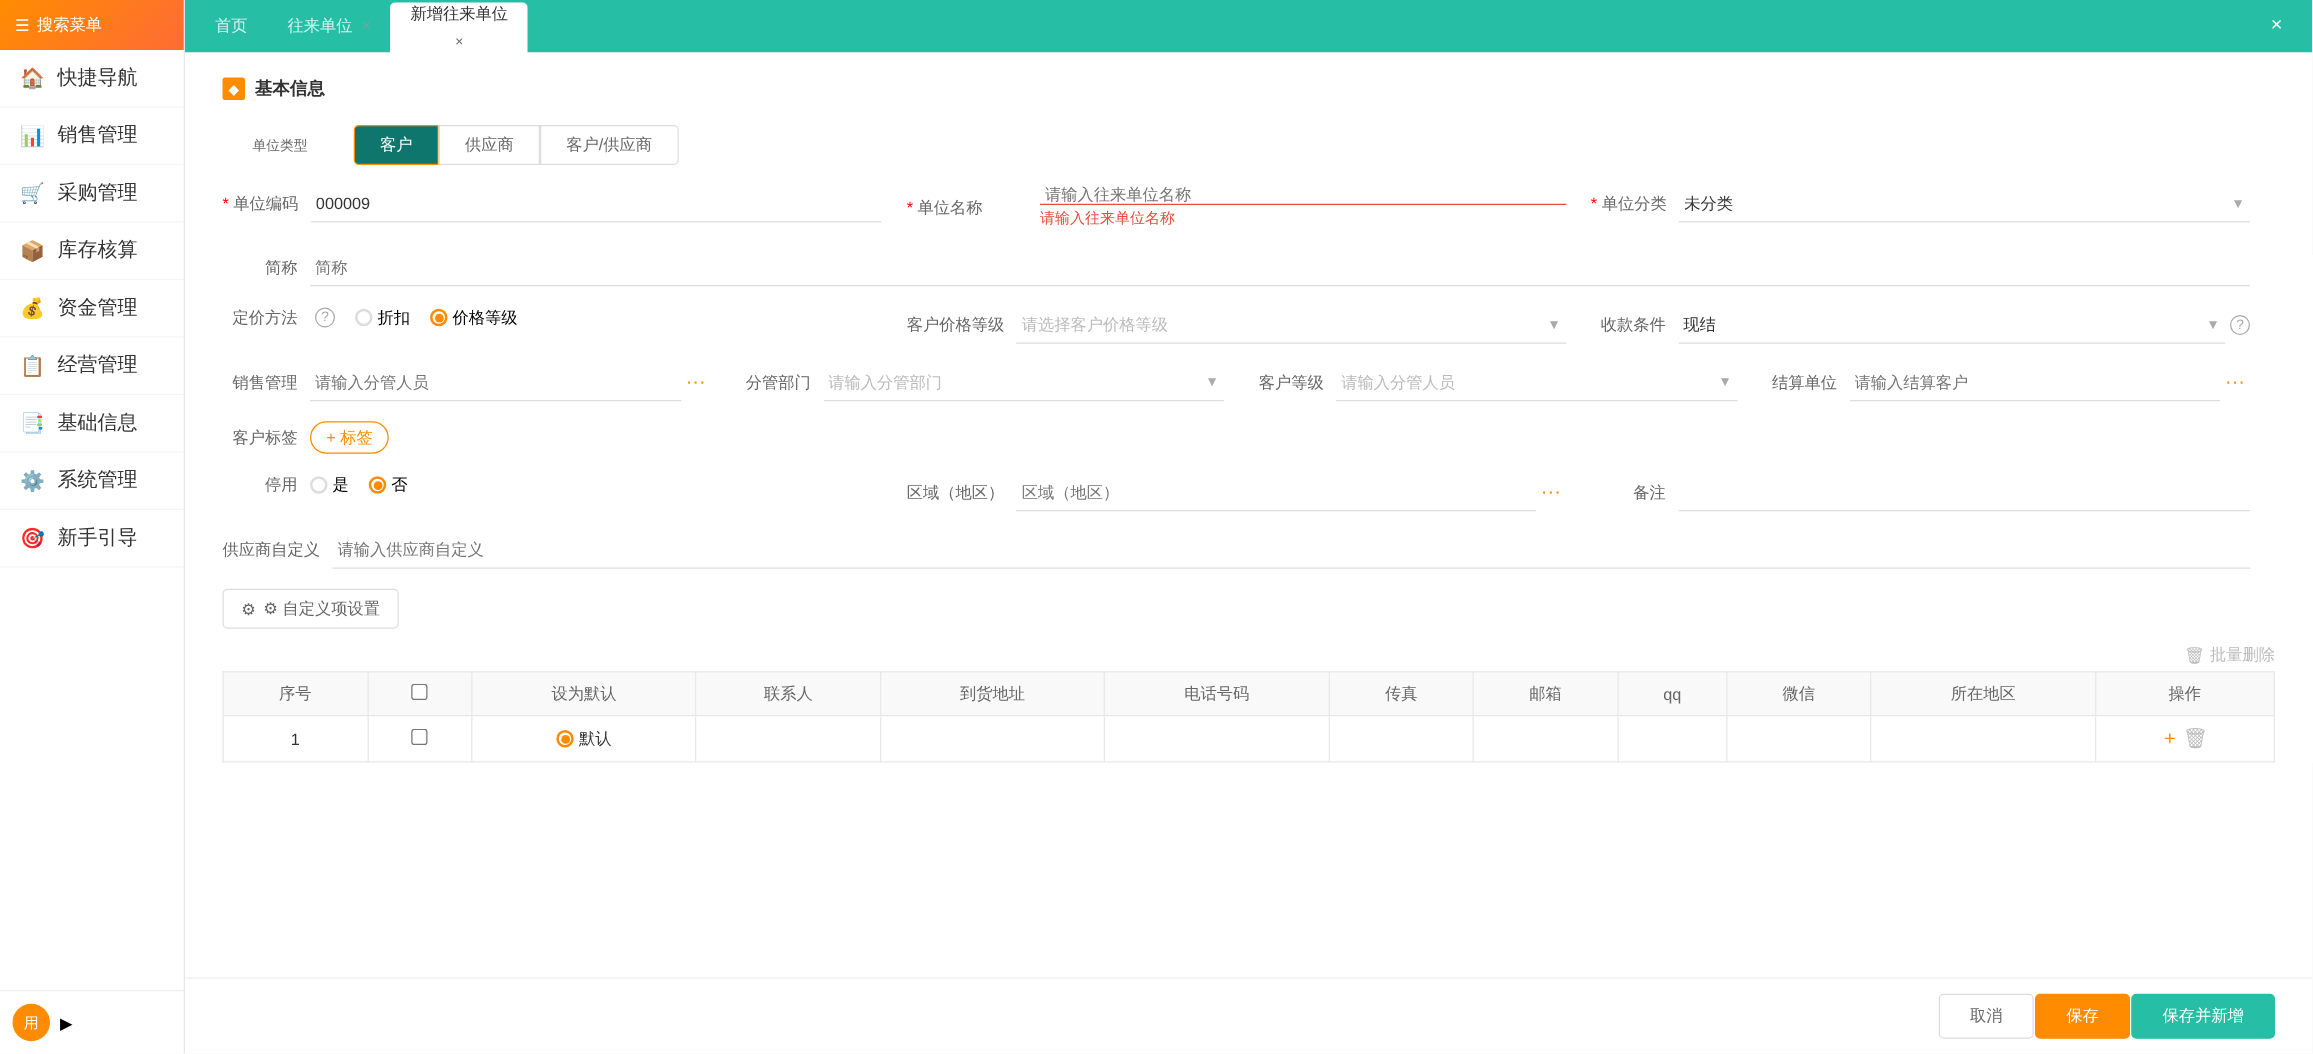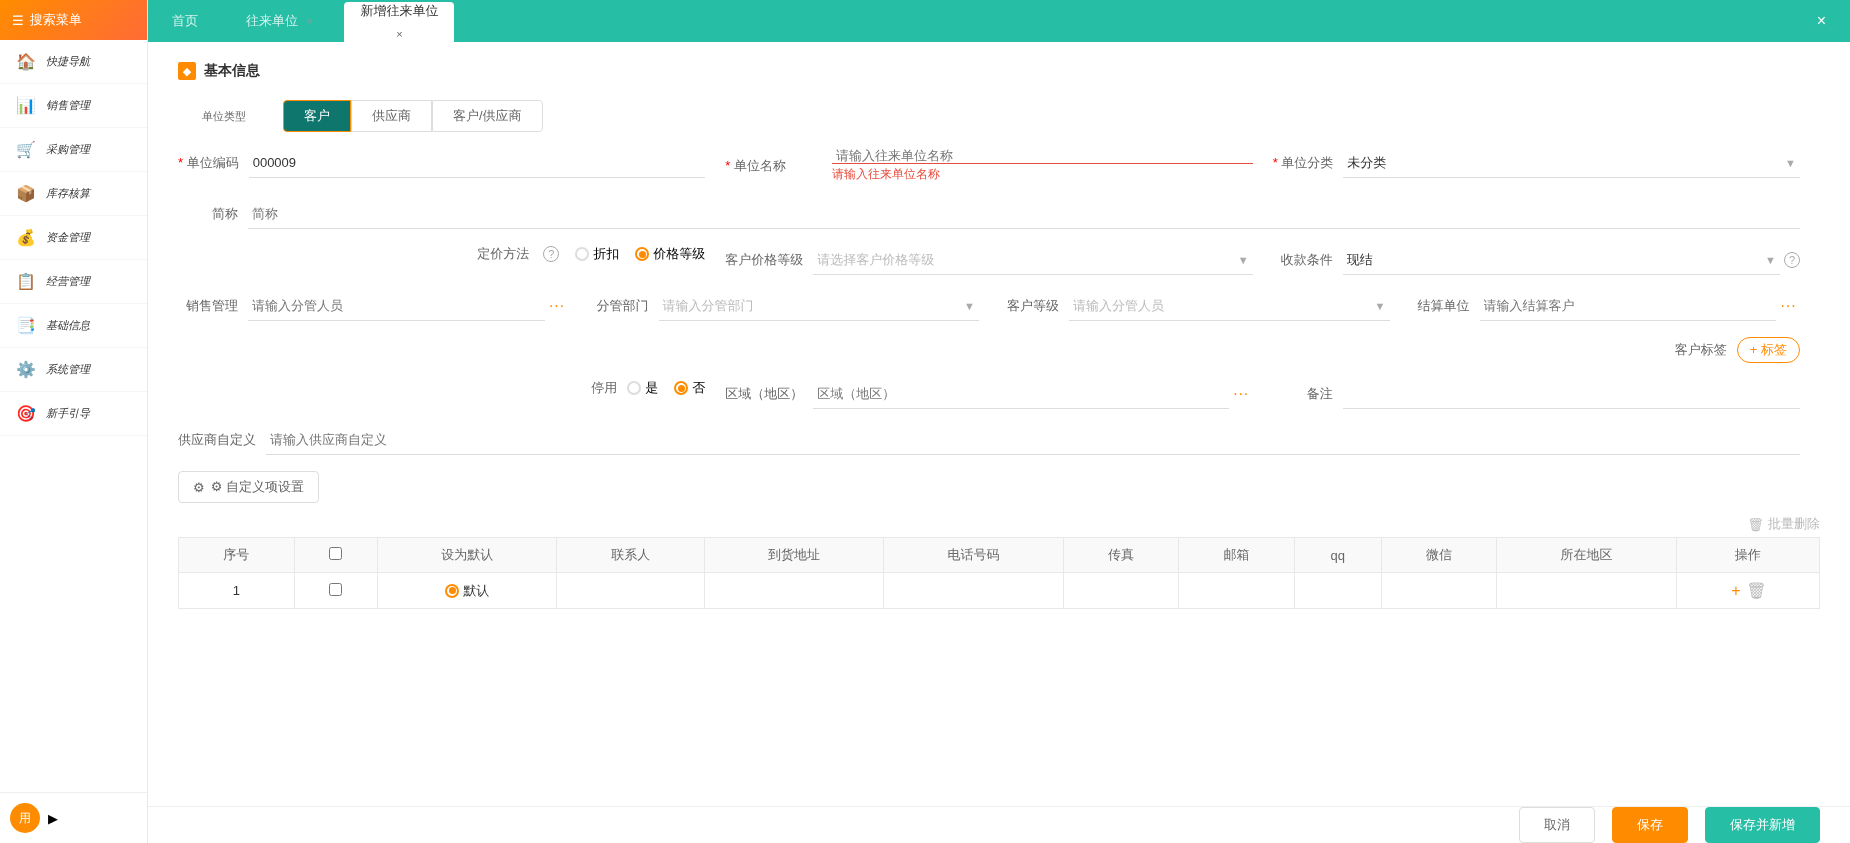--- a/index.html
+++ b/index.html
@@ -28,21 +28,21 @@
     .sidebar-item {
       display: flex;
       align-items: center;
       padding: 12px 16px;
       cursor: pointer;
       color: #333;
       gap: 10px;
       border-bottom: 1px solid #f5f5f5;
     }
     .sidebar-item .icon { font-size: 16px; }
-    .sidebar-item .label { font-size: 11px; font-style: italic; }
+    .sidebar-item .label { font-size: 16px; }
     .sidebar-bottom {
       margin-top: auto;
       display: flex;
       align-items: center;
       padding: 10px;
       gap: 8px;
       border-top: 1px solid #eee;
     }
     .avatar-circle {
       width: 30px; height: 30px;
@@ -60,21 +60,21 @@
       overflow: hidden;
     }
 
     
     .tab-bar {
       background: #26bfa6;
       display: flex;
       align-items: center;
       height: 42px;
       padding: 0 8px;
-      gap: 16px;
+      gap: 0;
       flex-shrink: 0;
     }
     .tab {
       display: flex;
       align-items: center;
       padding: 0 16px;
       height: 42px;
       cursor: pointer;
       color: #fff;
       font-size: 13px;
@@ -160,21 +160,20 @@
       margin-bottom: 16px;
       flex-wrap: wrap;
       gap: 0;
     }
     .form-field {
       display: flex;
       align-items: center;
       flex: 1;
       min-width: 250px;
       padding-right: 20px;
-      justify-content: flex-end;
     }
     .form-label {
       min-width: 70px;
       text-align: right;
       color: #666;
       padding-right: 10px;
       font-size: 13px;
       white-space: nowrap;
     }
     .form-label.required::before {
@@ -312,24 +311,24 @@
       color: #bbb;
       cursor: pointer;
       font-size: 16px;
     }
 
     
     .footer {
       display: flex;
       justify-content: flex-end;
       align-items: center;
-      padding: 0 30px;
+      padding: 12px 30px;
       background: #fff;
       border-top: 1px solid #eee;
-      gap: 17px;
+      gap: 1px;
       flex-shrink: 0;
     }
     .btn {
       padding: 8px 24px;
       border-radius: 4px;
       cursor: pointer;
       font-size: 13px;
       border: 1px solid #ddd;
     }
     .btn-default { background: #fff; color: #666; }

